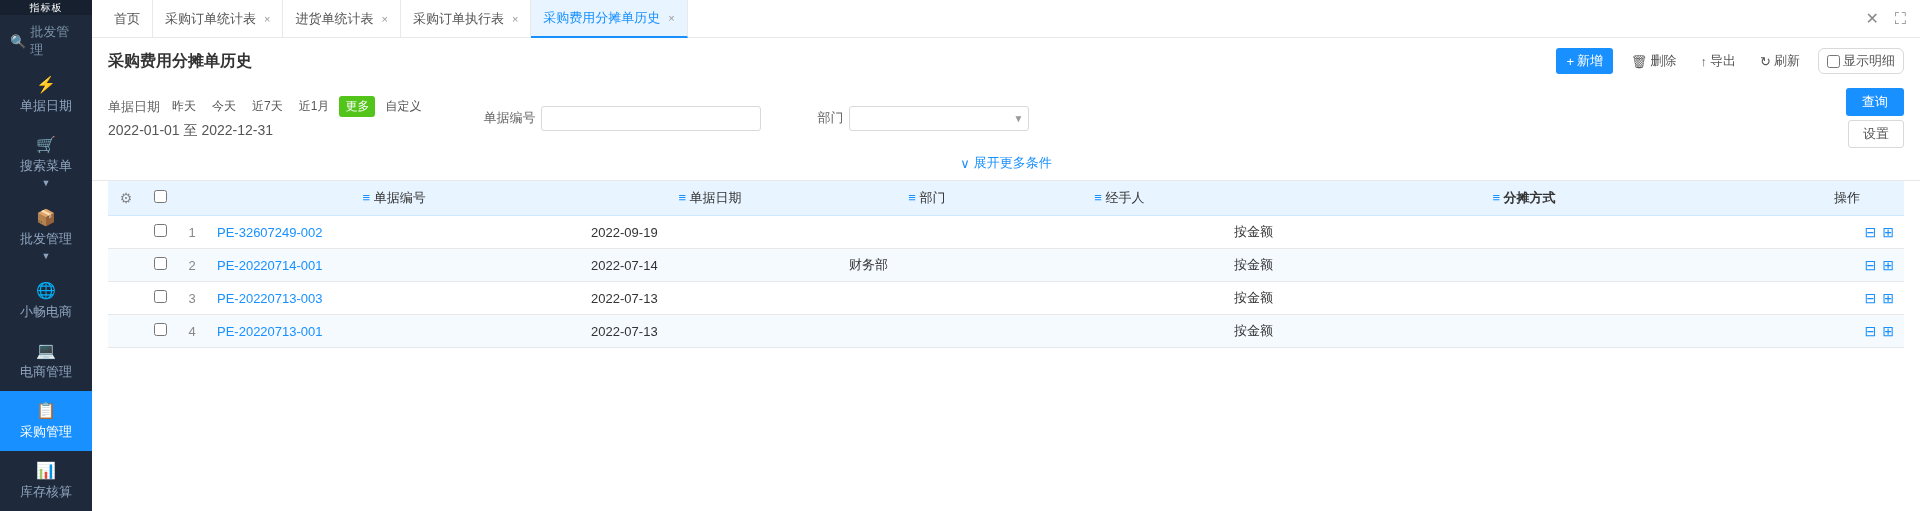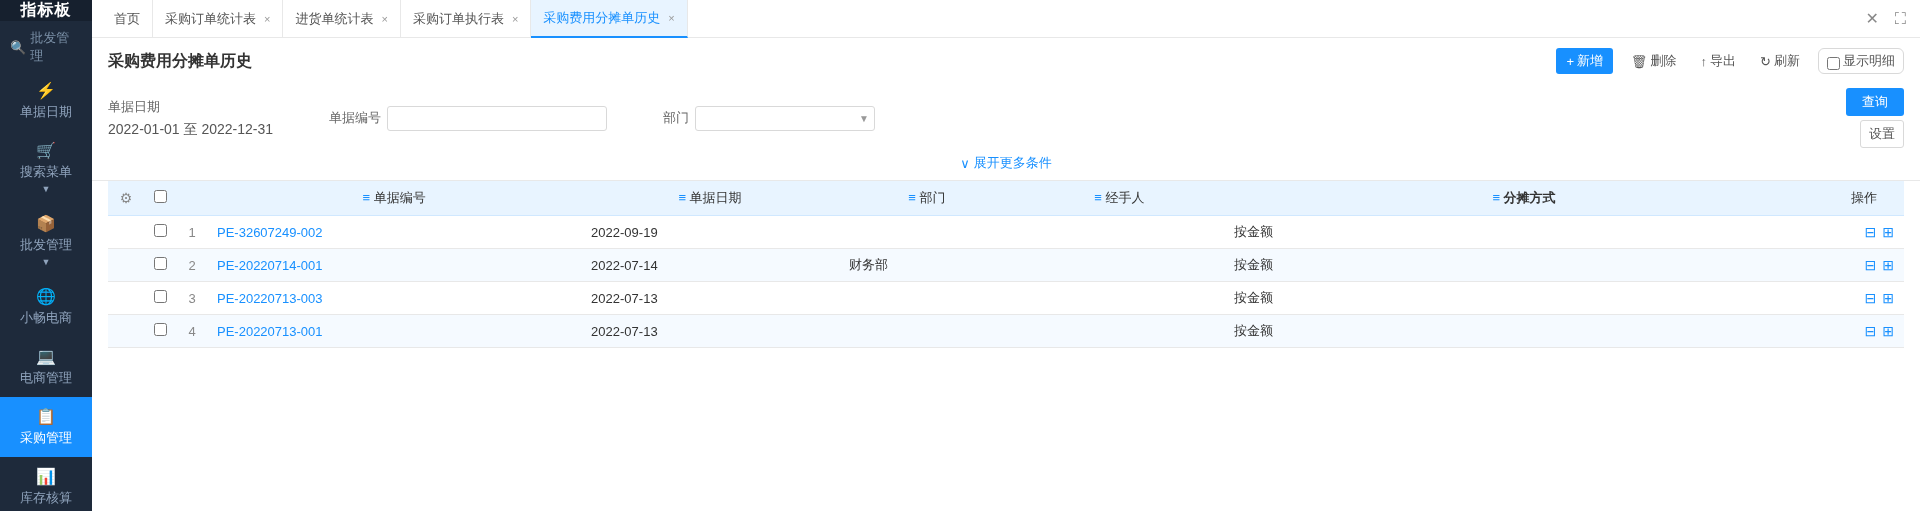--- a/index.html
+++ b/index.html
@@ -15,22 +15,22 @@
       flex-shrink: 0;
       height: 100%;
     }
     .sidebar-logo {
       height: 40px;
       background: #16202e;
       display: flex;
       align-items: center;
       justify-content: center;
       color: #fff;
-      font-size: 16px;
-      font-weight: bold;
+      font-size: 10px;
+      font-weight: normal;
       letter-spacing: 1px;
     }
     .sidebar-search {
       padding: 8px 10px 6px;
       color: #7a8fa6;
       font-size: 12px;
       cursor: pointer;
       display: flex;
       align-items: center;
       gap: 4px;
@@ -143,21 +143,21 @@
       border-radius: 3px;
     }
     .action-btn.primary {
       background: #1890ff;
       color: #fff;
       border-radius: 3px;
       padding: 4px 10px;
     }
     .show-cols-btn {
       display: flex;
-      align-items: flex-end;
+      align-items: center;
       gap: 3px;
       border: 1px solid #d9d9d9;
       padding: 3px 8px;
       border-radius: 6px;
       cursor: pointer;
       color: #555;
     }
 
     
     .filter-area {
@@ -238,21 +238,21 @@
       border-radius: 3px;
       padding: 5px 16px;
       cursor: pointer;
       font-size: 13px;
     }
     .settings-btn {
       border: 1px solid #d9d9d9;
       background: #fff;
       color: #555;
       border-radius: 3px;
-      padding: 4px 8px;
+      padding: 4px 14px;
       cursor: pointer;
       font-size: 13px;
     }
     .expand-more {
       display: flex;
       align-items: center;
       justify-content: center;
       gap: 4px;
       margin-top: 6px;
       color: #1890ff;
@@ -426,20 +426,28 @@
         </div>
       </div>
     </div>
 
     <div class="filter-area">
       <div class="filter-row">
 
         <div style="display:flex;flex-direction:column;gap:2px;">
           <div style="display:flex;align-items:center;gap:6px;">
             <span class="filter-label">单据日期</span>
+            <div class="filter-date-shortcuts">
+              <span class="date-btn">昨天</span>
+              <span class="date-btn">今天</span>
+              <span class="date-btn">近7天</span>
+              <span class="date-btn">近1月</span>
+              <span class="date-btn more">更多</span>
+              <span class="date-btn">自定义</span>
+            </div>
           </div>
           <div class="date-range">2022-01-01 至 2022-12-31</div>
         </div>
 
         <div style="display:flex;align-items:center;gap:6px;margin-left:40px;">
           <span class="filter-label">单据编号</span>
           <input type="text" class="filter-input" style="">
         </div>
 
         <div style="display:flex;align-items:center;gap:6px;margin-left:40px;">
@@ -490,21 +498,21 @@
               <span> 部门</span>
             </th>
             <th>
               <span style="color:#1890ff;">≡</span>
               <span> 经手人</span>
             </th>
             <th style="width:600px;font-weight:bold;">
               <span style="color:#1890ff;">≡</span>
               <span> 分摊方式</span>
             </th>
-            <th style="text-align:center;width:80px;">操作</th>
+            <th style="text-align:left;width:80px;">操作</th>
           </tr>
         </thead>
         <tbody id="table-body">
         <tr style="background: rgb(255, 255, 255);">
       <td class="settings-cell"></td>
       <td class="checkbox-cell">
         <input type="checkbox" style="">
       </td>
       <td class="row-num">1</td>
       <td>

